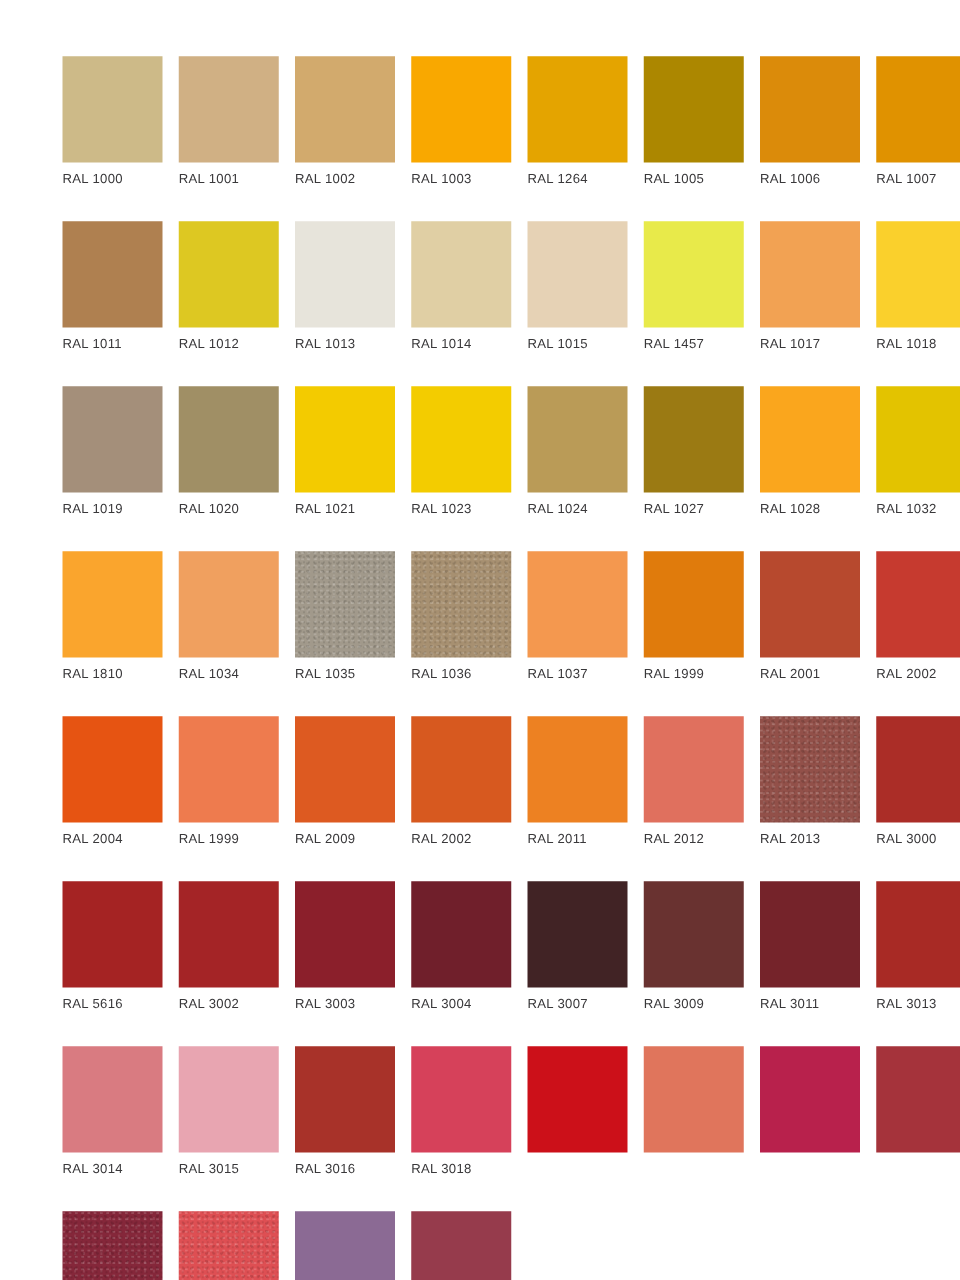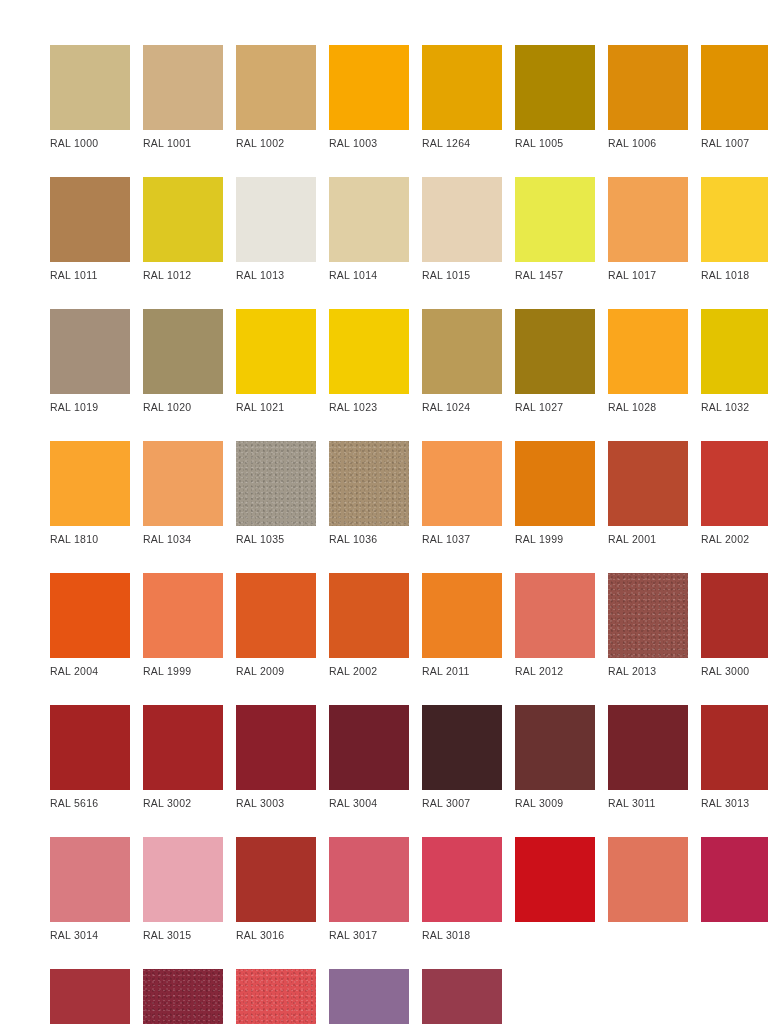--- a/index.html
+++ b/index.html
@@ -264,24 +264,20 @@
       </div>
       <div class="swatch-cell">
         <span class="swatch-chip" style="background-color: rgb(232, 165, 177);"></span>
         <span class="swatch-label">RAL 3015</span>
       </div>
       <div class="swatch-cell">
         <span class="swatch-chip" style="background-color: rgb(168, 50, 41);"></span>
         <span class="swatch-label">RAL 3016</span>
       </div>
       <div class="swatch-cell">
-        <span class="swatch-chip" style="background-color: rgb(213, 91, 107);"></span>
-        <span class="swatch-label">RAL 3017</span>
-      </div>
-      <div class="swatch-cell">
         <span class="swatch-chip" style="background-color: rgb(214, 65, 90);"></span>
         <span class="swatch-label">RAL 3018</span>
       </div>
       <div class="swatch-cell">
         <span class="swatch-chip" style="background-color: rgb(204, 16, 25);"></span>
       </div>
       <div class="swatch-cell">
         <span class="swatch-chip" style="background-color: rgb(224, 117, 92);"></span>
       </div>
       <div class="swatch-cell">

